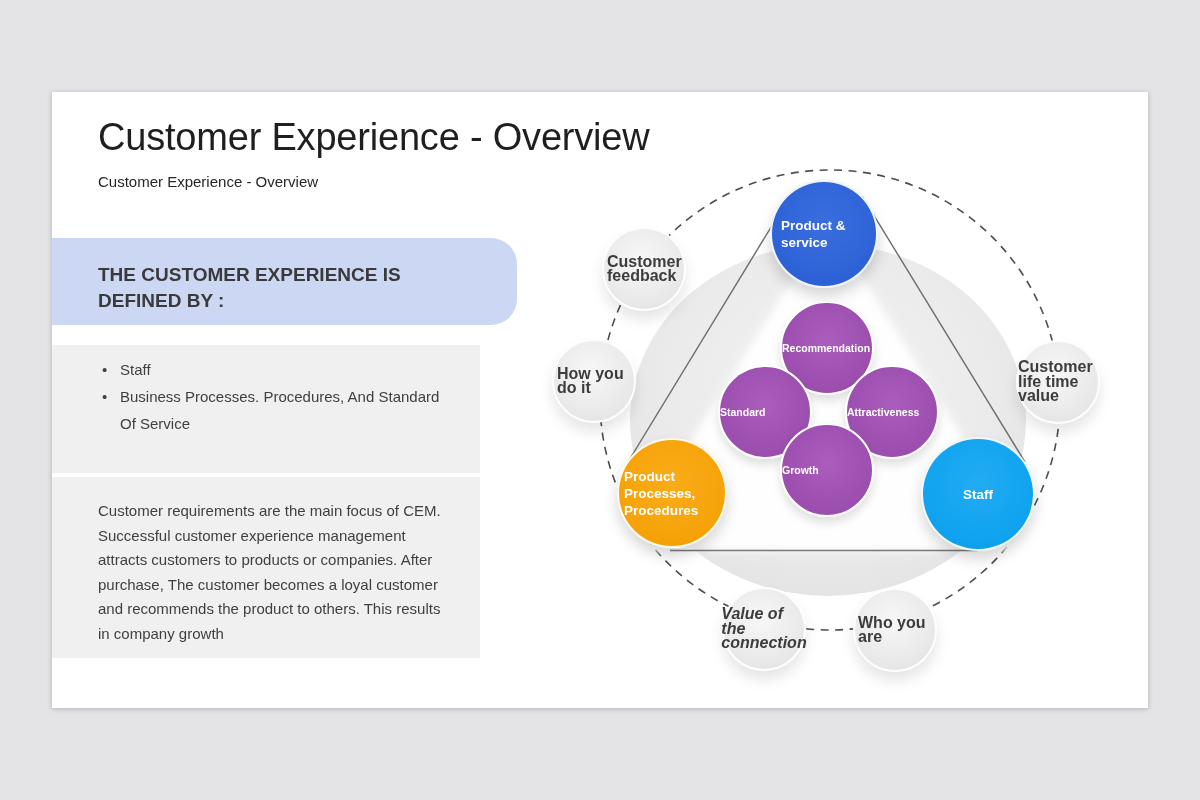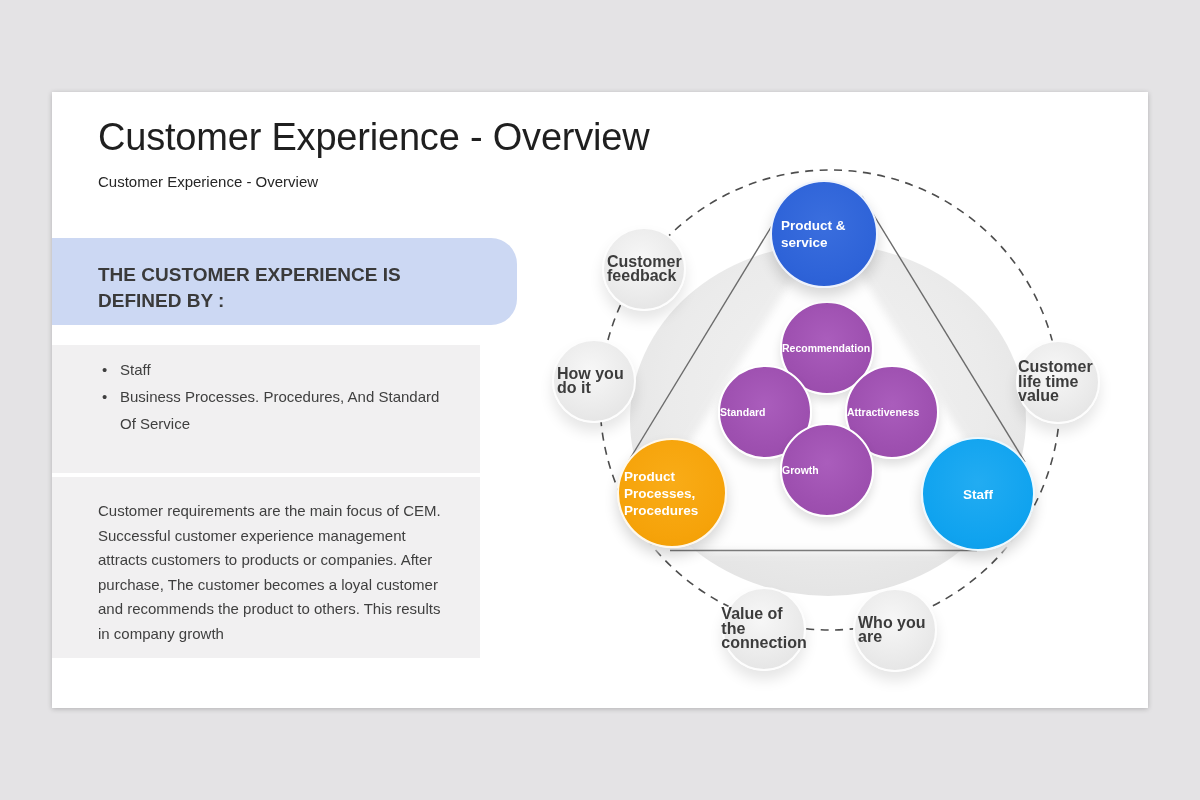--- a/index.html
+++ b/index.html
@@ -87,21 +87,21 @@
     background:radial-gradient(circle at 50% 40%, #1face f 0%, #10a3ef 65%, #0b9ae6 100%);
     background:radial-gradient(circle at 50% 40%, #22acf2 0%, #10a3ef 65%, #0b9ae6 100%);}
   .n-attract{left:780px;top:301px;}
   .n-loyalty{left:718px;top:365px;}
   .n-recomm{left:845px;top:365px;}
   .n-growth{left:780px;top:423px;}
   .s-feedback{left:602px;top:227px;}
   .s-whatyoudo{left:969px;top:219px;}
   .s-howyoudoit{left:552px;top:339px;}
   .s-lifetime{left:1016px;top:340px;}
-  .s-valueconn{left:722px;top:587px;}
+  .s-valueconn{left:722px;top:587px;font-style:italic;}
   .s-whoyouare{left:853px;top:588px;}
 </style>
 </head>
 <body>
 
 <div class="stage">
 
   <div class="card"></div>
 
   <div class="title">Customer Experience - Overview</div>

